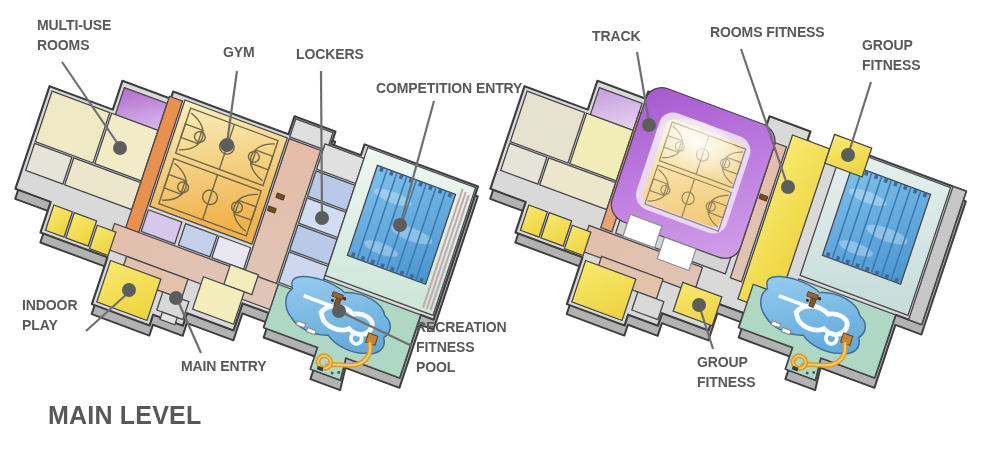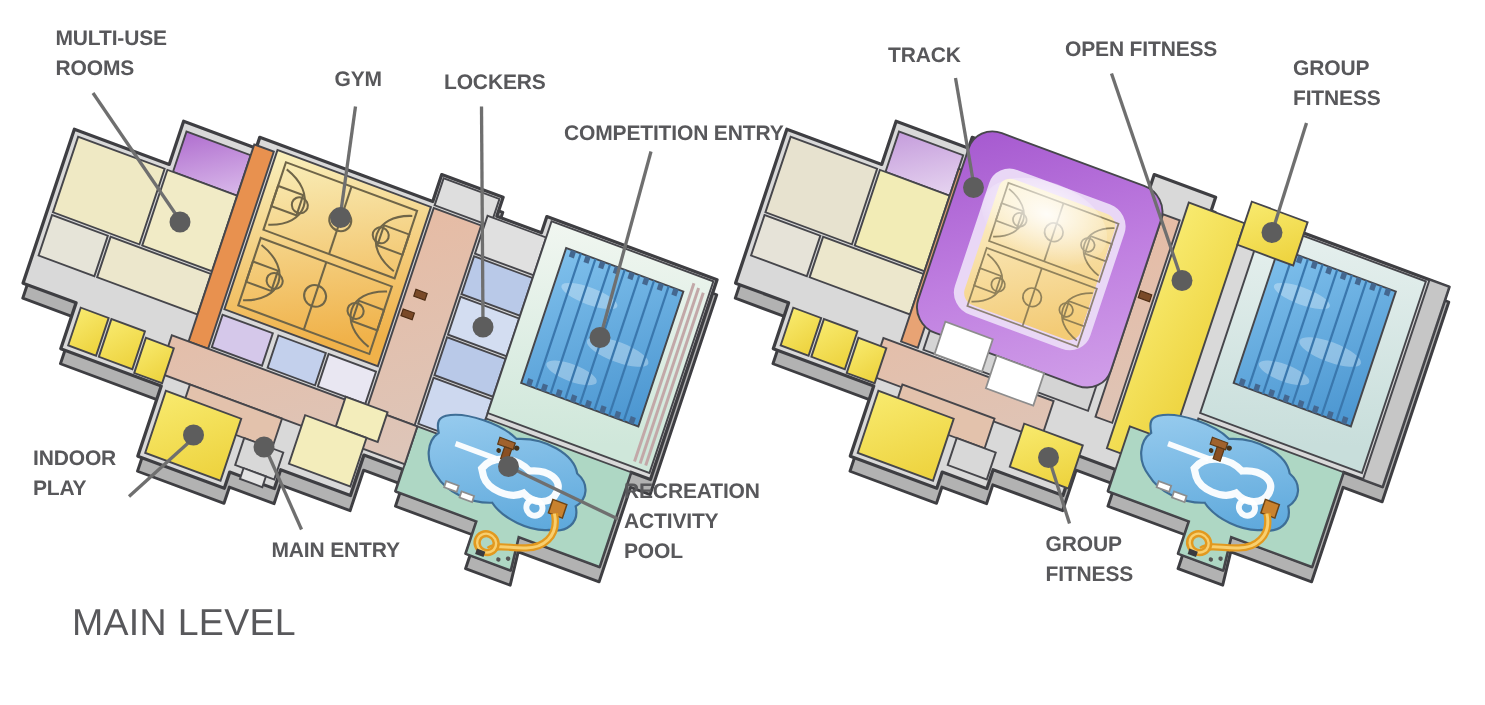--- a/index.html
+++ b/index.html
@@ -4,21 +4,21 @@
 <style>
   :root{
     --label:#58585b; --leader:#6f6f6f; --dot:#5d5d5d; --bg:#ffffff;
   }
   html,body{margin:0;padding:0;background:var(--bg);}
   .stage{position:relative;width:990px;height:470px;background:var(--bg);overflow:hidden;
          font-family:"Liberation Sans",sans-serif;}
   .floor-svg,.overlay-svg{position:absolute;left:0;top:0;}
   .lbl{position:absolute;font-weight:bold;font-size:14px;line-height:1.42;color:var(--label);
        letter-spacing:-0.1px;white-space:pre-line;}
-  .ttl{position:absolute;font-weight:normal;font-size:25px;color:var(--label);letter-spacing:0.2px;}
+  .ttl{position:absolute;font-weight:bold;font-size:25px;color:var(--label);letter-spacing:0.2px;}
   
   .rm{stroke:#46464b;stroke-width:1.3px;}
   .hull{fill:#d9d9d9;stroke:#3e3e42;stroke-width:2.2px;stroke-linejoin:round;}
   .plate{fill:#b2b2b2;stroke:#3e3e42;stroke-width:2px;stroke-linejoin:round;}
   .court line,.court path,.court rect,.court circle{fill:none;stroke:#6f6548;stroke-width:1.4px;}
   .lane{stroke:#3a77ad;stroke-width:1.5px;}
   .tick{fill:#44678f;}
   .bleach{stroke:#c2a8a8;stroke-width:2px;fill:none;}
   .leader{stroke:var(--leader);stroke-width:2.2px;fill:none;}
   .dot{fill:var(--dot);}
@@ -297,27 +297,27 @@
   <line class="leader" x1="713" y1="349" x2="700" y2="308"></line>
   <circle class="dot" cx="699" cy="305" r="7"></circle>
 </svg>
 
 <div class="lbl" style="left:37px;top:16px">MULTI-USE
 ROOMS</div>
 <div class="lbl" style="left:223px;top:43px">GYM</div>
 <div class="lbl" style="left:296px;top:45px">LOCKERS</div>
 <div class="lbl" style="left:376px;top:79px">COMPETITION ENTRY</div>
 <div class="lbl" style="left:416px;top:318px">RECREATION
-ACTIVITY
+FITNESS
 POOL</div>
 <div class="lbl" style="left:181px;top:357px">MAIN ENTRY</div>
 <div class="lbl" style="left:22px;top:296px">INDOOR
 PLAY</div>
 <div class="lbl" style="left:592px;top:27px">TRACK</div>
-<div class="lbl" style="left:710px;top:23px">OPEN FITNESS</div>
+<div class="lbl" style="left:710px;top:23px">ROOMS FITNESS</div>
 <div class="lbl" style="left:862px;top:36px">GROUP
 FITNESS</div>
 <div class="lbl" style="left:697px;top:353px">GROUP
 FITNESS</div>
 
 <div class="ttl" style="left:48px;top:401px">MAIN LEVEL</div>
 
 </div>
 
 </body></html>

